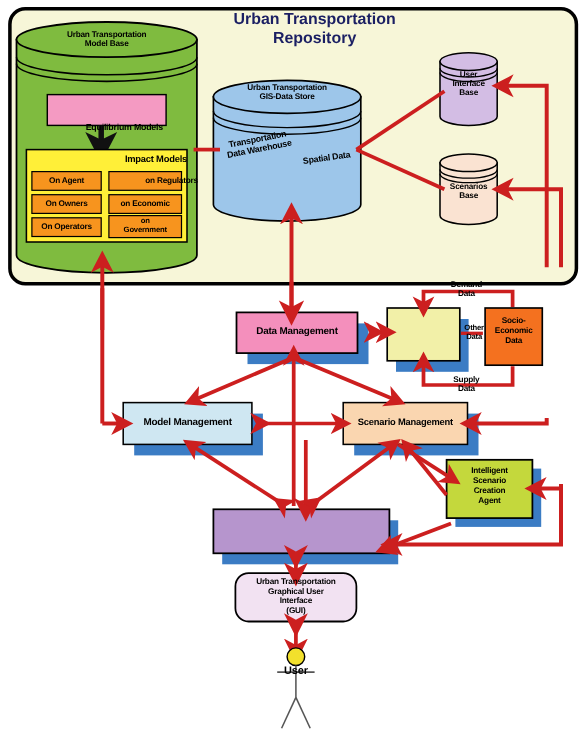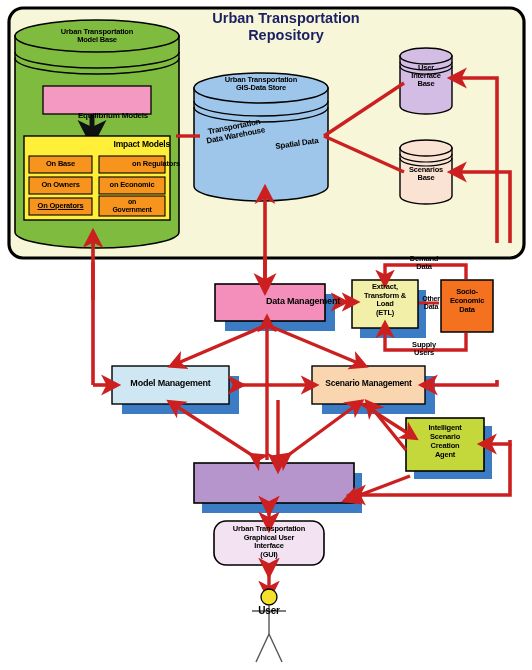--- a/index.html
+++ b/index.html
@@ -261,62 +261,58 @@
   <div class="lbl t-title" style="left:186px;top:10px;width:200px;">Urban Transportation
 Repository</div>
 
   <div class="lbl t-75" style="left:29px;top:28px;width:136px;">Urban Transportation
 Model Base</div>
 
   <div class="lbl t-8" style="left:43px;top:112px;width:108px;margin-left:16px;">Equilibrium Models</div>
 
   <div class="lbl t-85" style="left:24px;top:140px;width:146px;text-align:right;">Impact Models</div>
 
-  <div class="lbl t-75" style="left:29px;top:160px;width:63px;">On Base</div>
+  <div class="lbl t-75" style="left:29px;top:160px;width:63px;">On Agent</div>
   <div class="lbl t-75" style="left:99px;top:160px;width:66px;margin-left:24px;">on Regulators</div>
   <div class="lbl t-75" style="left:29px;top:181px;width:63px;">On Owners</div>
   <div class="lbl t-75" style="left:99px;top:181px;width:66px;">on Economic</div>
-  <div class="lbl t-75" style="left:29px;top:202px;width:63px;text-decoration:underline;">On Operators</div>
+  <div class="lbl t-75" style="left:29px;top:202px;width:63px;">On Operators</div>
   <div class="lbl t-7" style="left:99px;top:198px;width:66px;line-height:1.1;">on
 Government</div>
 
   <div class="lbl t-75" style="left:196px;top:76px;width:130px;">Urban Transportation
 GIS-Data Store</div>
   <div class="lbl t-8 rot1" style="left:193px;top:123px;width:84px;">Transportation
 Data Warehouse</div>
   <div class="lbl t-8 rot2" style="left:266px;top:140px;width:62px;">Spatial Data</div>
 
   <div class="lbl t-75" style="left:400px;top:64px;width:52px;">User
 Interface
 Base</div>
   <div class="lbl t-75" style="left:398px;top:166px;width:56px;">Scenarios
 Base</div>
 
-  <div class="lbl t-9" style="left:215px;top:297px;width:110px;padding-left:33px;">Data  Management</div>
+  <div class="lbl t-9" style="left:215px;top:297px;width:110px;">Data  Management</div>
   <div class="lbl t-9" style="left:112px;top:379px;width:117px;">Model Management</div>
   <div class="lbl t-85" style="left:312px;top:379px;width:113px;">Scenario Management</div>
-  <div class="lbl t-75" style="left:352px;top:283px;width:66px;line-height:1.14;">Extract,
-Transform &amp;
-Load
-(ETL)</div>
   <div class="lbl t-75" style="left:441px;top:288px;width:52px;line-height:1.18;">Socio-
 Economic
 Data</div>
   <div class="lbl t-75" style="left:406px;top:423px;width:78px;line-height:1.2;">Intelligent
 Scenario
 Creation
 Agent</div>
 
   <div class="lbl t-75" style="left:214px;top:525px;width:110px;line-height:1.16;">Urban Transportation
 Graphical User
 Interface
 (GUI)</div>
 
   <div class="lbl t-10" style="left:249px;top:606px;width:40px;">User</div>
 
   <div class="lbl t-75" style="left:396px;top:255px;width:56px;line-height:1.12;">Demand
 Data</div>
   <div class="lbl t-75" style="left:396px;top:341px;width:56px;line-height:1.12;">Supply
-Users</div>
+Data</div>
   <div class="lbl t-7" style="left:415px;top:295px;width:32px;line-height:1.1;">Other
 Data</div>
 
 </div>
 
 </body></html>

